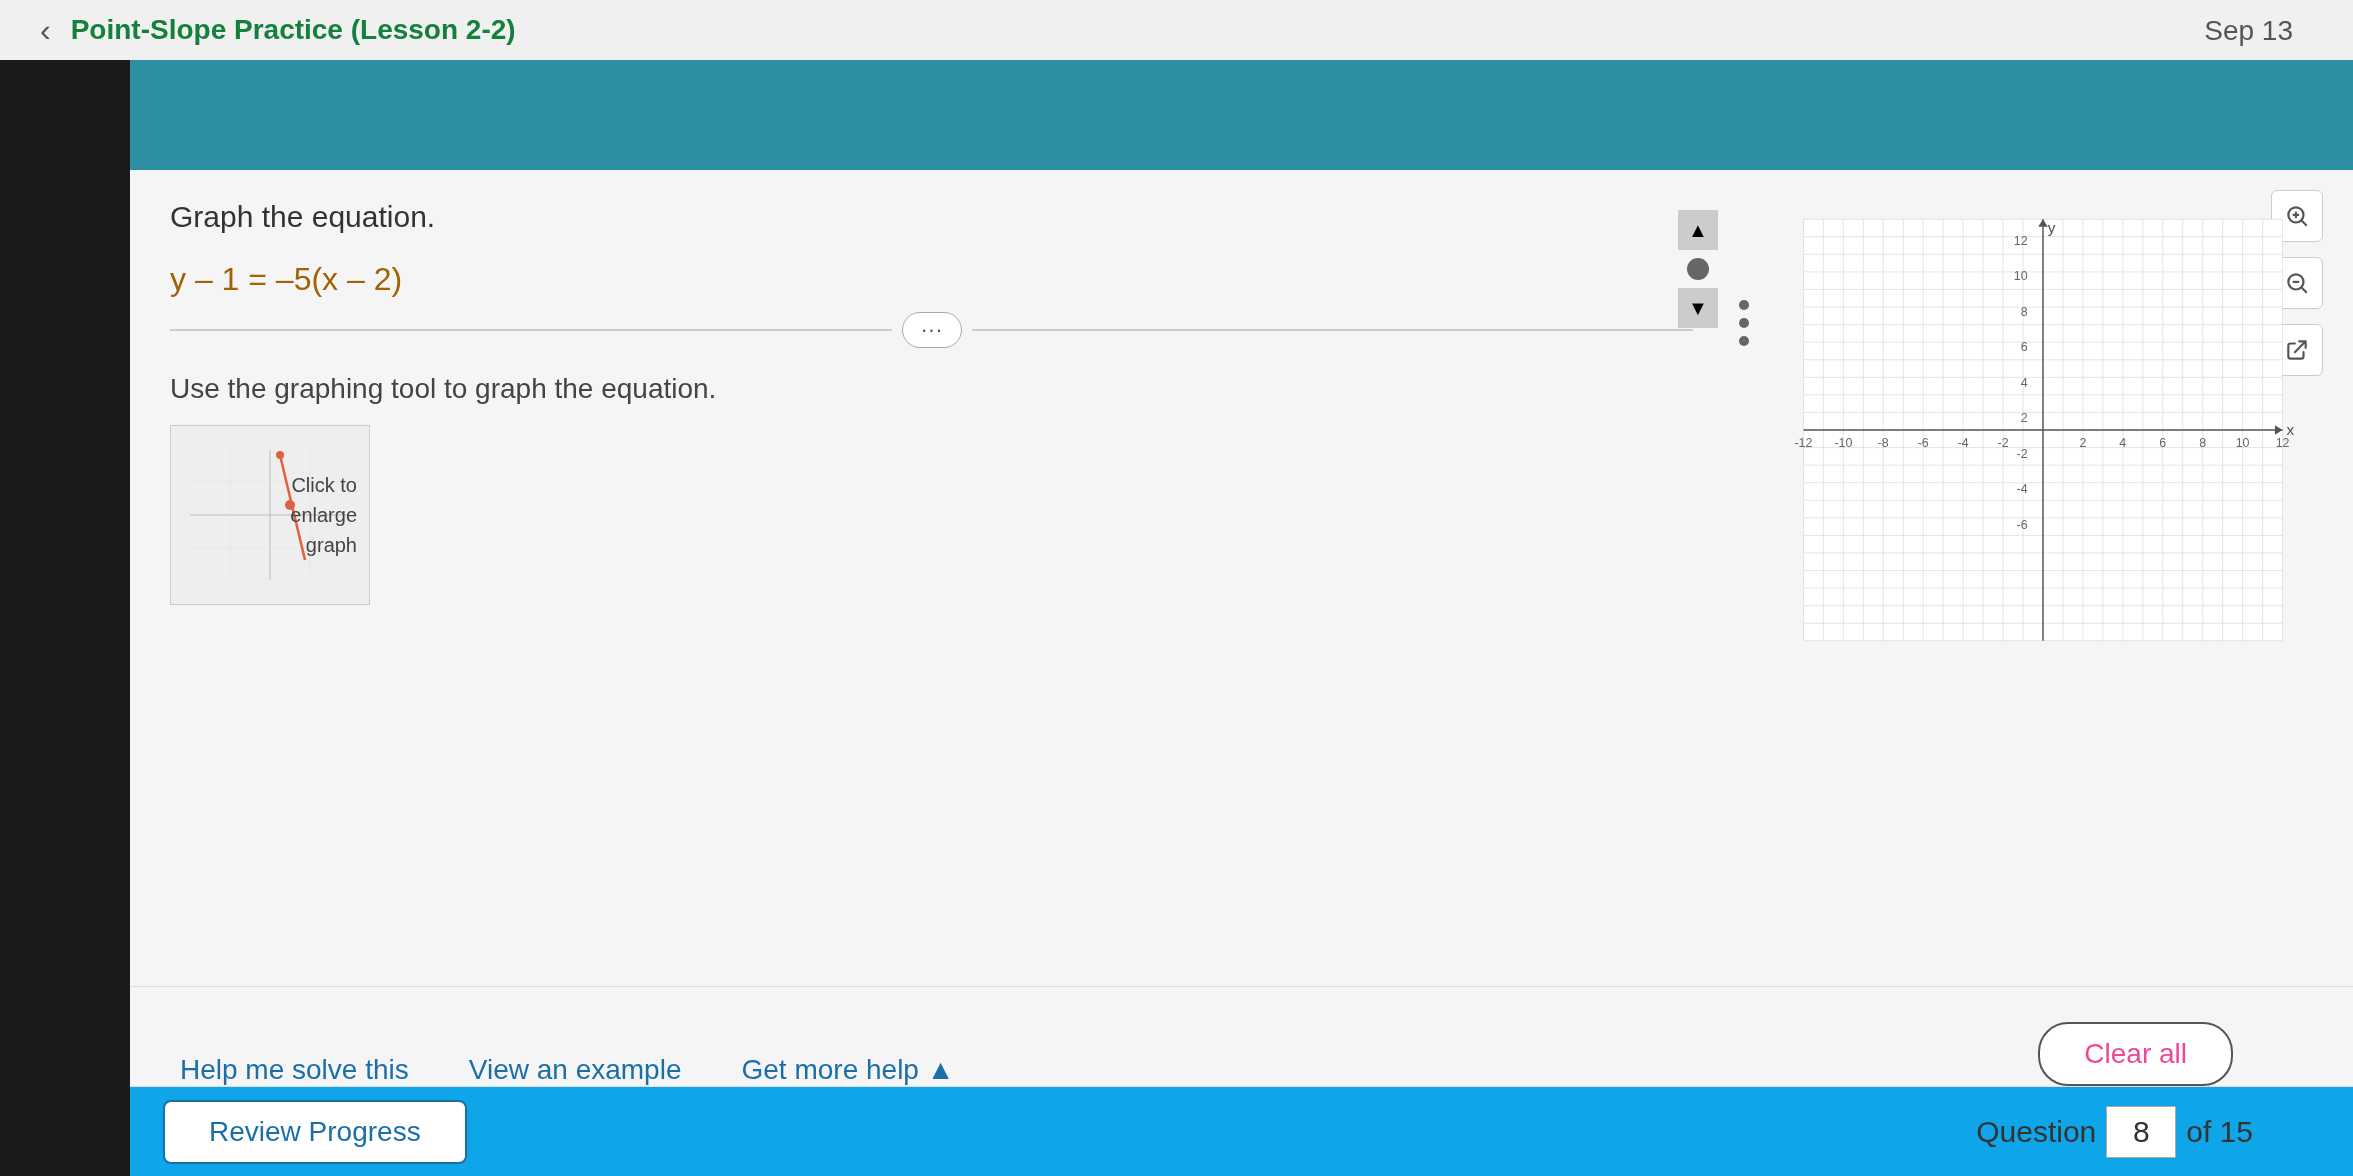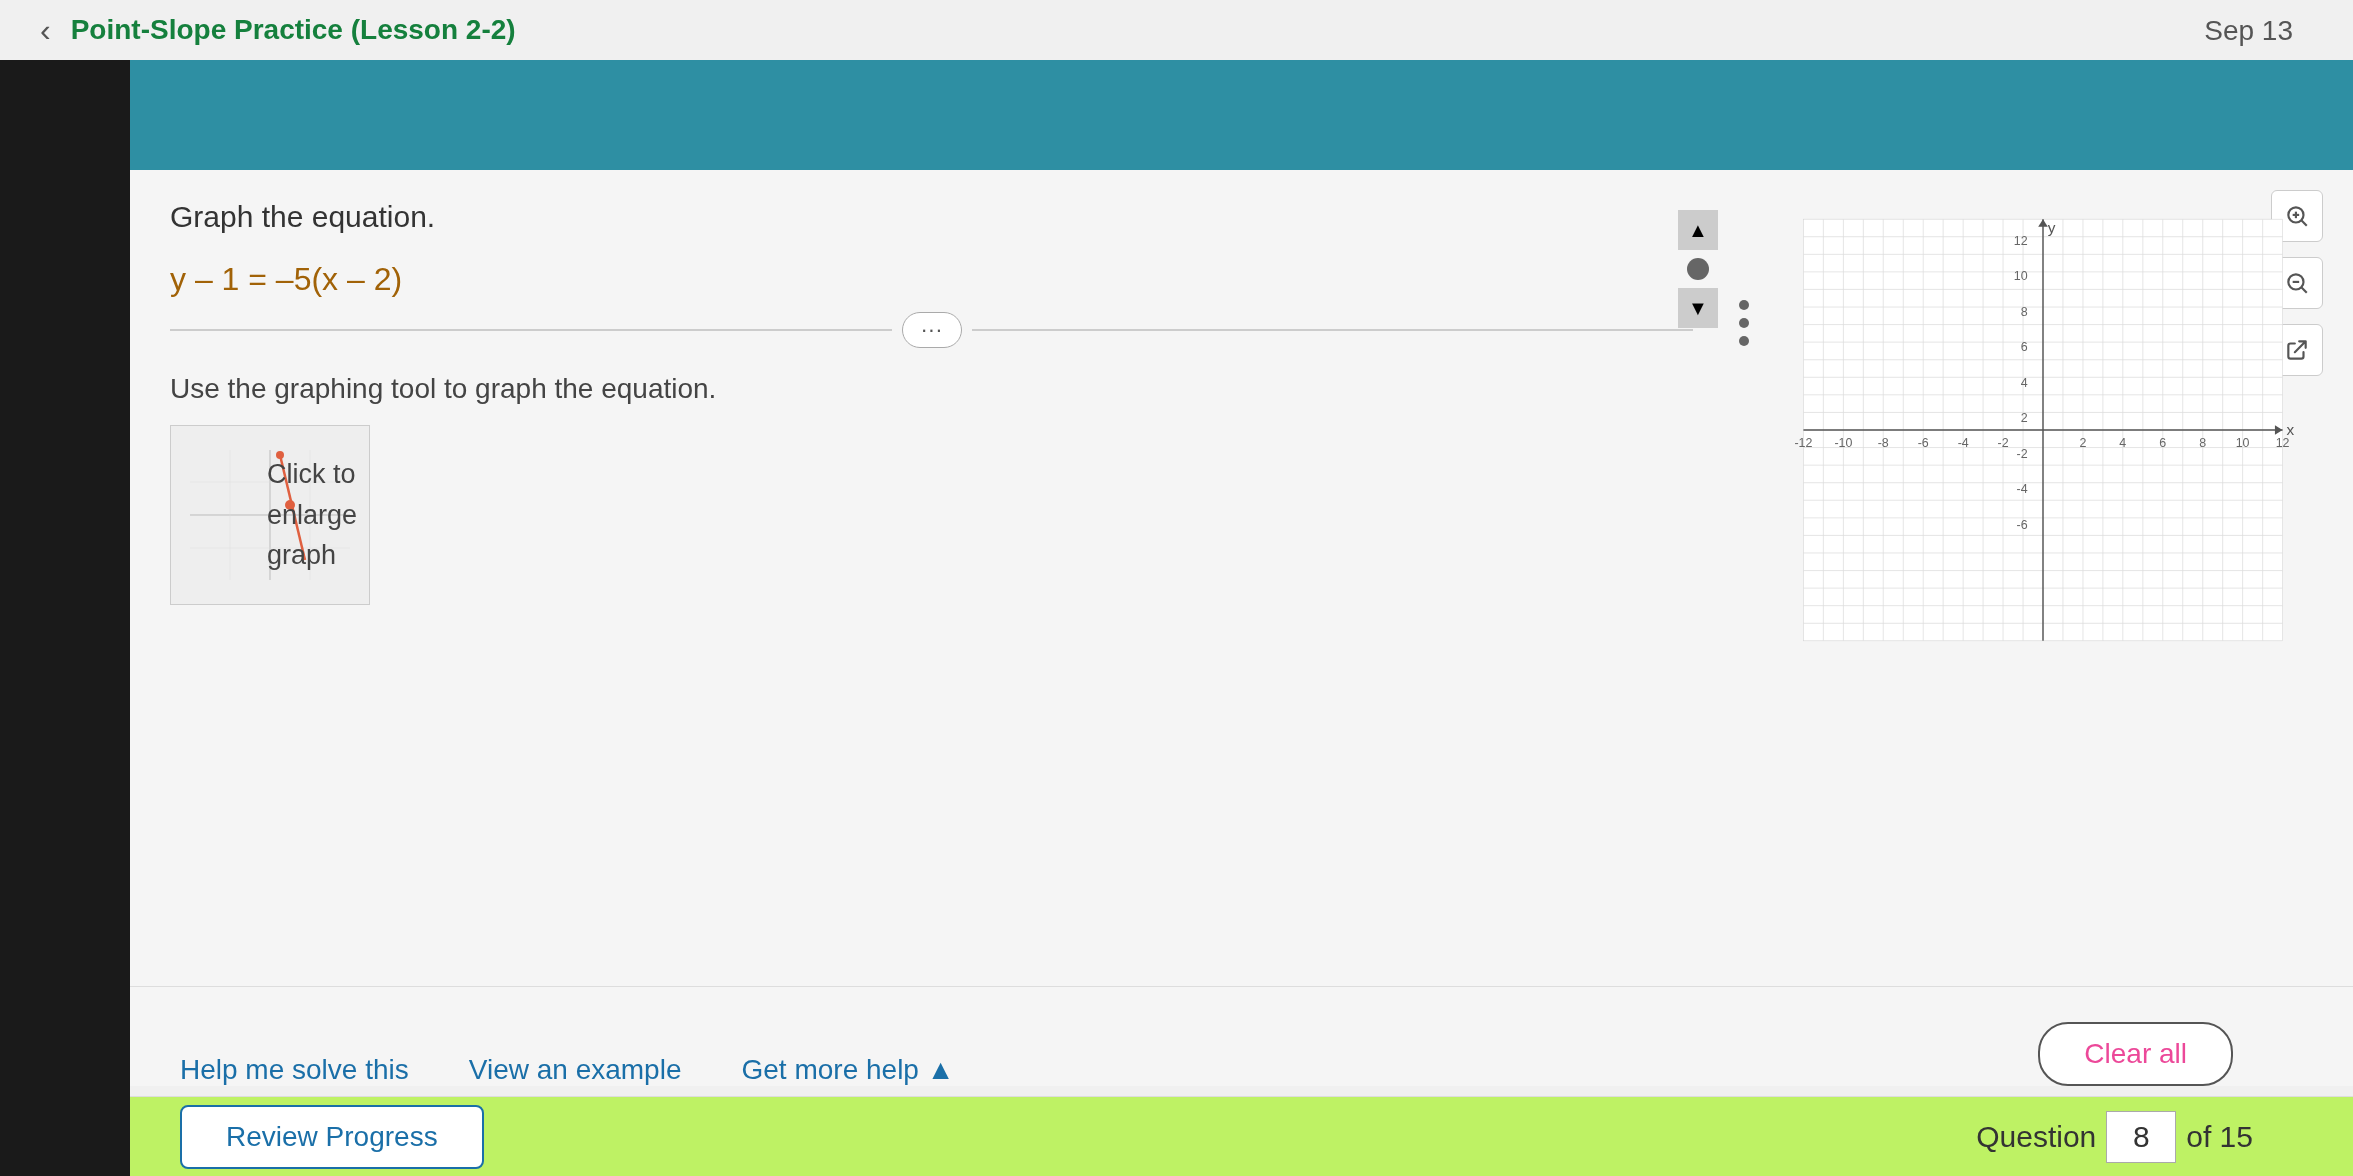--- a/index.html
+++ b/index.html
@@ -236,26 +236,26 @@
       color: #ec4899;
       cursor: pointer;
     }
 
     
     .bottom-status {
       position: absolute;
       bottom: 0;
       left: 130px;
       right: 0;
-      height: 80px;
-      background: #bef264;
+      height: 90px;
+      background: #0ea5e9;
       border-top: 1.5px solid #ddd;
       display: flex;
       align-items: center;
-      padding: 0 50px;
+      padding: 0 33px;
     }
     .review-progress-btn {
       padding: 14px 44px;
       border: 2px solid #1a6fa8;
       border-radius: 8px;
       background: #fff;
       font-size: 28px;
       color: #1a6fa8;
       cursor: pointer;
     }
@@ -339,21 +339,21 @@
           <line x1="40" y1="0" x2="40" y2="130" stroke="#ddd" stroke-width="0.5"></line>
           <line x1="120" y1="0" x2="120" y2="130" stroke="#ddd" stroke-width="0.5"></line>
           <line x1="0" y1="32" x2="160" y2="32" stroke="#ddd" stroke-width="0.5"></line>
           <line x1="0" y1="98" x2="160" y2="98" stroke="#ddd" stroke-width="0.5"></line>
 
           <line x1="90" y1="5" x2="115" y2="110" stroke="#e06040" stroke-width="2.5"></line>
 
           <circle cx="90" cy="5" r="4" fill="#e06040"></circle>
           <circle cx="100" cy="55" r="5" fill="#e06040"></circle>
         </svg>
-        <span style="position:absolute;right:12px;top:50%;transform:translateY(-50%);font-size:27px;color:#444;text-align:left;line-height:1.5">Click to<br>enlarge<br>graph</span>
+        <span style="position:absolute;right:12px;top:50%;transform:translateY(-50%);font-size:20px;color:#444;text-align:right;line-height:1.5">Click to<br>enlarge<br>graph</span>
       </div>
 
     </div>
 
     <div class="right-panel">
 
       <div style="position:absolute;left:0;top:120px;display:flex;flex-direction:column;gap:8px;padding:10px 6px;background:#f5f5f5">
         <div class="sidebar-dot"></div>
         <div class="sidebar-dot"></div>
         <div class="sidebar-dot"></div>

